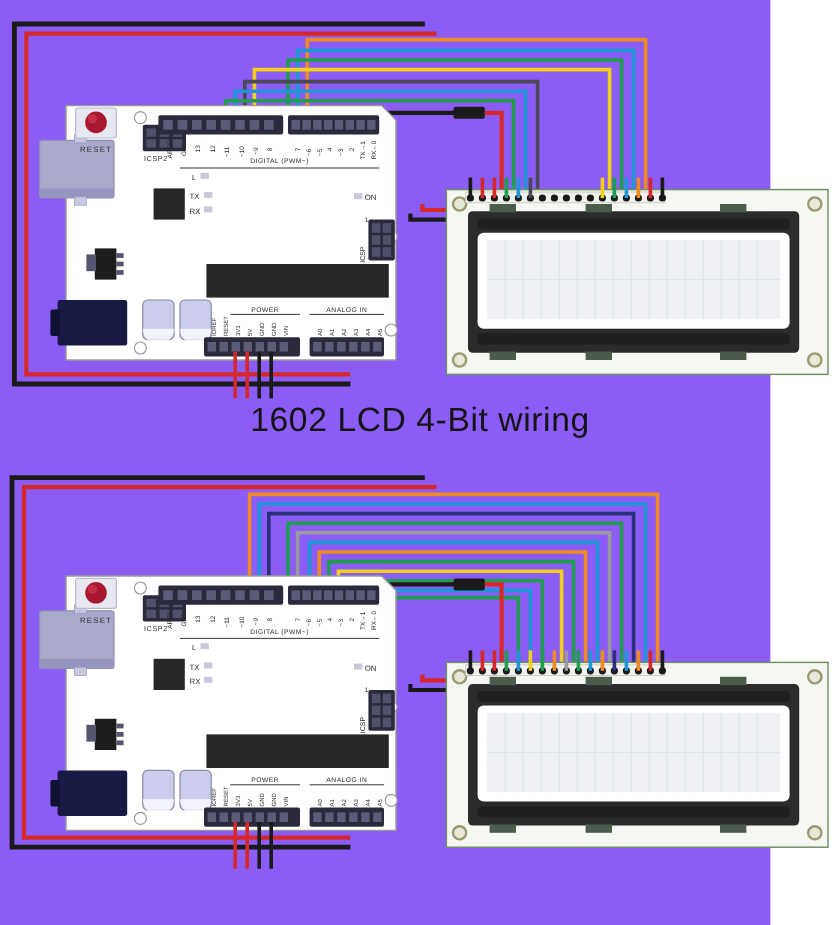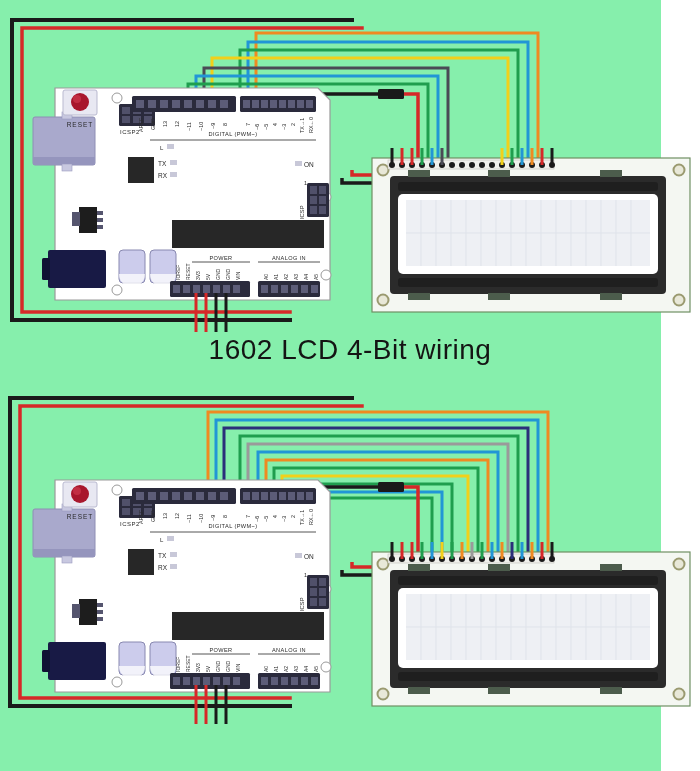--- a/index.html
+++ b/index.html
@@ -1,17 +1,17 @@
 <!DOCTYPE html>
 <html><head>
 <meta charset="utf-8">
 <style>
   html,body{margin:0;padding:0;background:#ffffff;}
   body{width:700px;height:771px;font-family:"Liberation Sans",sans-serif;overflow:hidden;}
-  .page{position:relative;width:642px;height:771px;background:#86efac;padding-left:19px;}
+  .page{position:relative;width:642px;height:771px;background:#8b5cf6;}
   .diagram{position:absolute;left:0;width:700px;height:385px;}
   #diagram-4bit{top:0;}
   #diagram-8bit{top:386px;}
   .svg-wrap{position:absolute;left:0;top:0;width:700px;height:340px;}
   .title{position:absolute;left:0;width:700px;text-align:center;
          font-family:"Liberation Sans",sans-serif;font-size:28px;letter-spacing:.5px;
          color:#141414;font-weight:400;}
   #title-4bit{top:334px;}
   svg{display:block;}
   text{font-family:"Liberation Sans",sans-serif;fill:#2a2a2a;}

